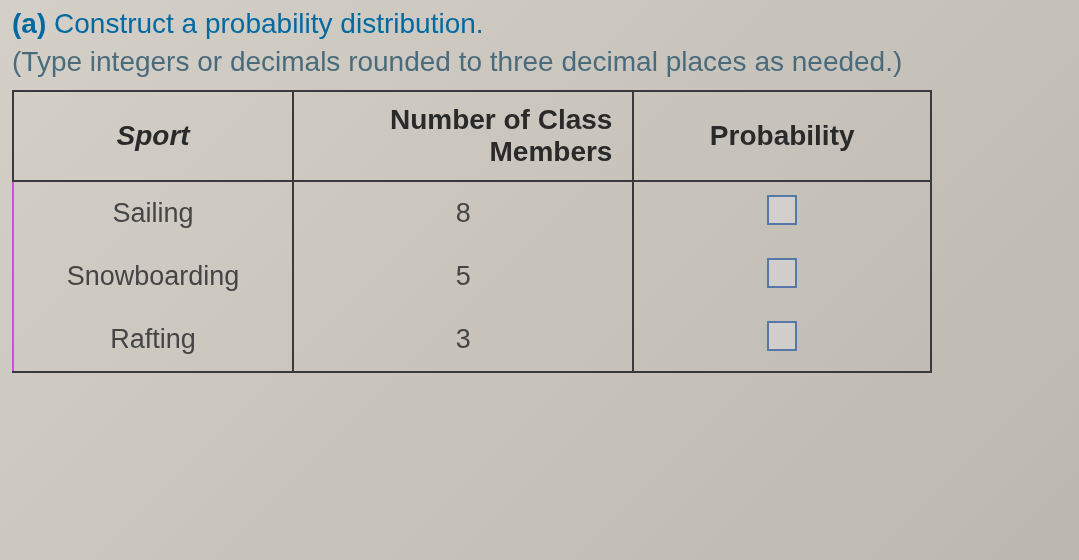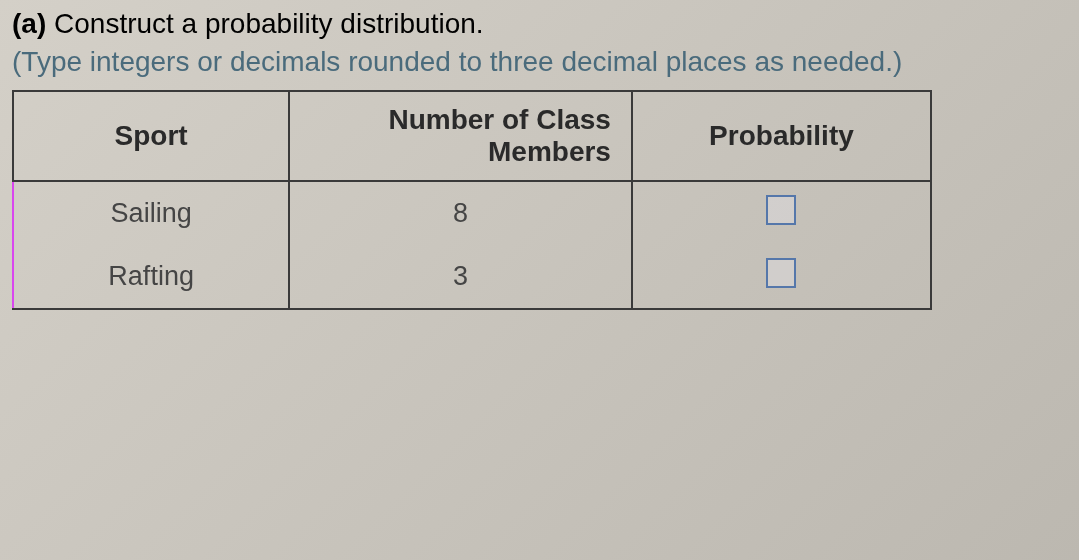--- a/index.html
+++ b/index.html
@@ -12,21 +12,21 @@
       background: linear-gradient(135deg, #d4d0c8 0%, #c8c4bc 50%, #bcb8b0 100%);
       width: 1079px;
       height: 560px;
       padding: 8px 12px;
       color: #2a2a2a;
       overflow: hidden;
     }
     .question-header {
       font-size: 28px;
       margin-bottom: 6px;
-      color: #000000;
+      color: #0369a1;
     }
     .question-header .bold {
       font-weight: bold;
     }
     .instruction {
       font-size: 28px;
       color: #4a6b7c;
       margin-bottom: 12px;
     }
     table {
@@ -41,20 +41,21 @@
     }
     th {
       font-size: 28px;
       font-weight: bold;
       color: #2a2a2a;
       padding: 12px 20px;
       height: 88px;
     }
     th.col-sport {
       width: 292px;
+      font-style: italic;
     }
     th.col-members {
       width: 360px;
     }
     th.col-probability {
       width: 310px;
     }
     .data-row td {
       border-left: 2px solid #d946ef;
       border-right: 2px solid #3a3a3a;
@@ -104,18 +105,23 @@
       <th class="col-probability">Probability</th>
     </tr>
   </thead>
   <tbody>
     <tr class="data-row">
       <td>Sailing</td>
       <td>8</td>
       <td><span class="input-box"></span></td>
     </tr>
     <tr class="data-row">
+      <td>Snowboarding</td>
+      <td>5</td>
+      <td><span class="input-box"></span></td>
+    </tr>
+    <tr class="data-row">
       <td>Rafting</td>
       <td>3</td>
       <td><span class="input-box"></span></td>
     </tr>
   </tbody>
 </table>
 
 </body></html>

